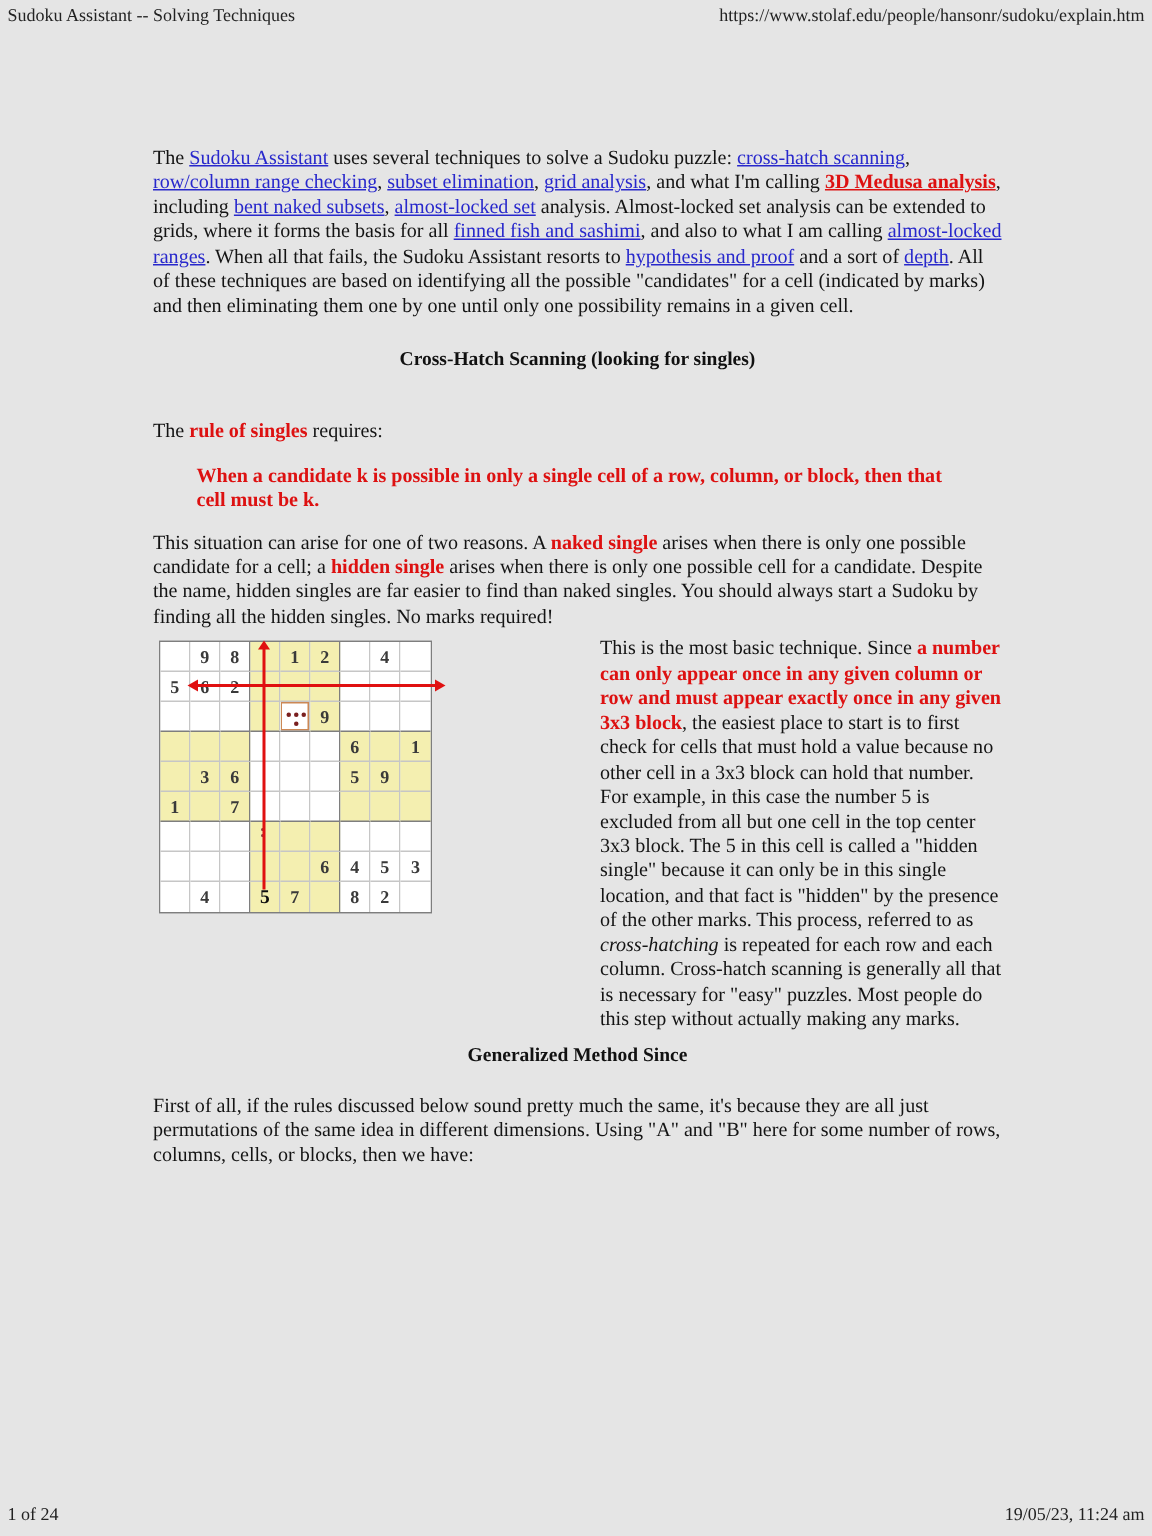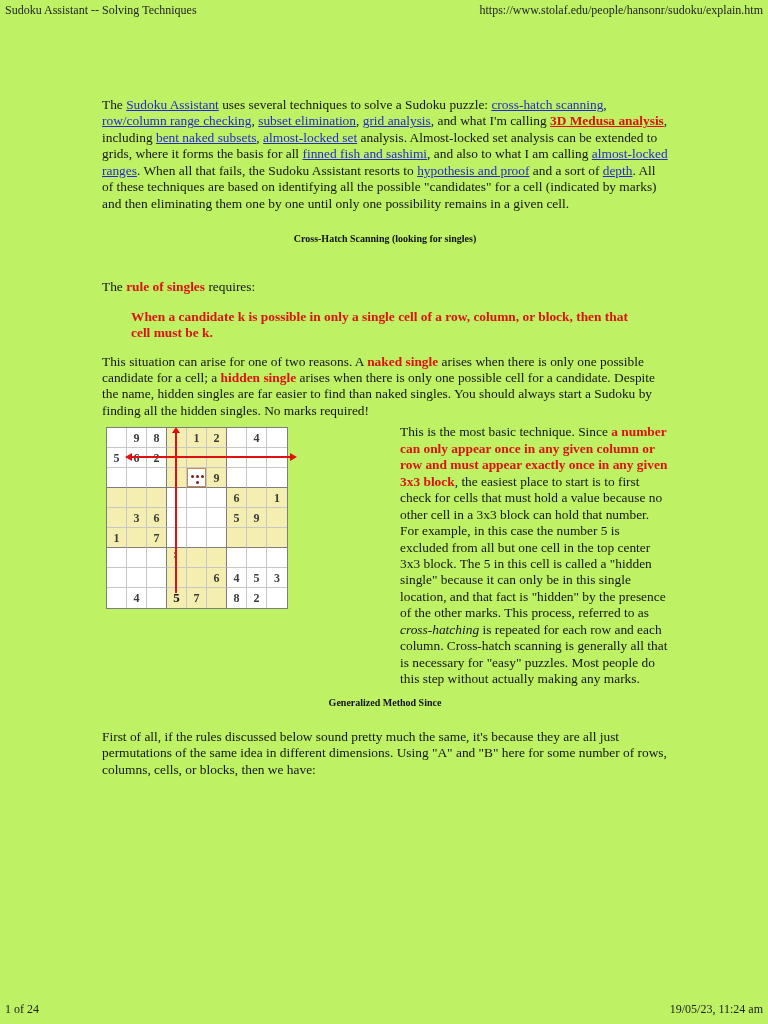--- a/index.html
+++ b/index.html
@@ -1,28 +1,28 @@
 <!DOCTYPE html>
 <html style="--link: #2828cc; --red: #dd1111; --yl: #f4efb0; --lred: #e01010;"><head>
 <meta charset="utf-8">
 <style>
   :root{
     --link:#2828cc; --red:#dd1111; --yl:#f4efb0; --lred:#e01010;
   }
   *{box-sizing:border-box;}
   html,body{margin:0;padding:0;background:#fff;}
-  .page{position:relative;width:768px;height:1024px;background:#bef264;overflow:hidden;
+  .page{position:relative;width:768px;height:1024px;background:#e5e5e5;overflow:hidden;
         font-family:"Liberation Serif", serif;color:#141414;}
   .hdr,.ftr{position:absolute;left:5px;right:5px;display:flex;justify-content:space-between;
         font-size:12px;color:#222;}
   .hdr{top:3px;}
   .ftr{bottom:7px;justify-content:space-between;}
   .content{position:absolute;top:97px;left:102px;width:566px;font-size:13.4px;line-height:16.45px;}
   p{margin:0;}
-  h2{margin:0;font-size:10px;line-height:17px;text-align:center;font-weight:bold;color:#111;}
+  h2{margin:0;font-size:13px;line-height:17px;text-align:center;font-weight:bold;color:#111;}
   .h1{margin-top:18px;}
   .rule-intro{margin-top:32px;}
   .quote{margin:13px 28px 0 29px;color:var(--red);font-weight:bold;}
   .para2{margin-top:12px;}
   .figrow{display:flex;margin-top:5px;}
   .fig-left{width:290px;flex:0 0 290px;}
   .fig-right{flex:1;padding-left:8px;}
   .caption{margin-top:4px;width:284px;}
   .h2{margin-top:6px;}
   .para3{margin-top:18px;}

